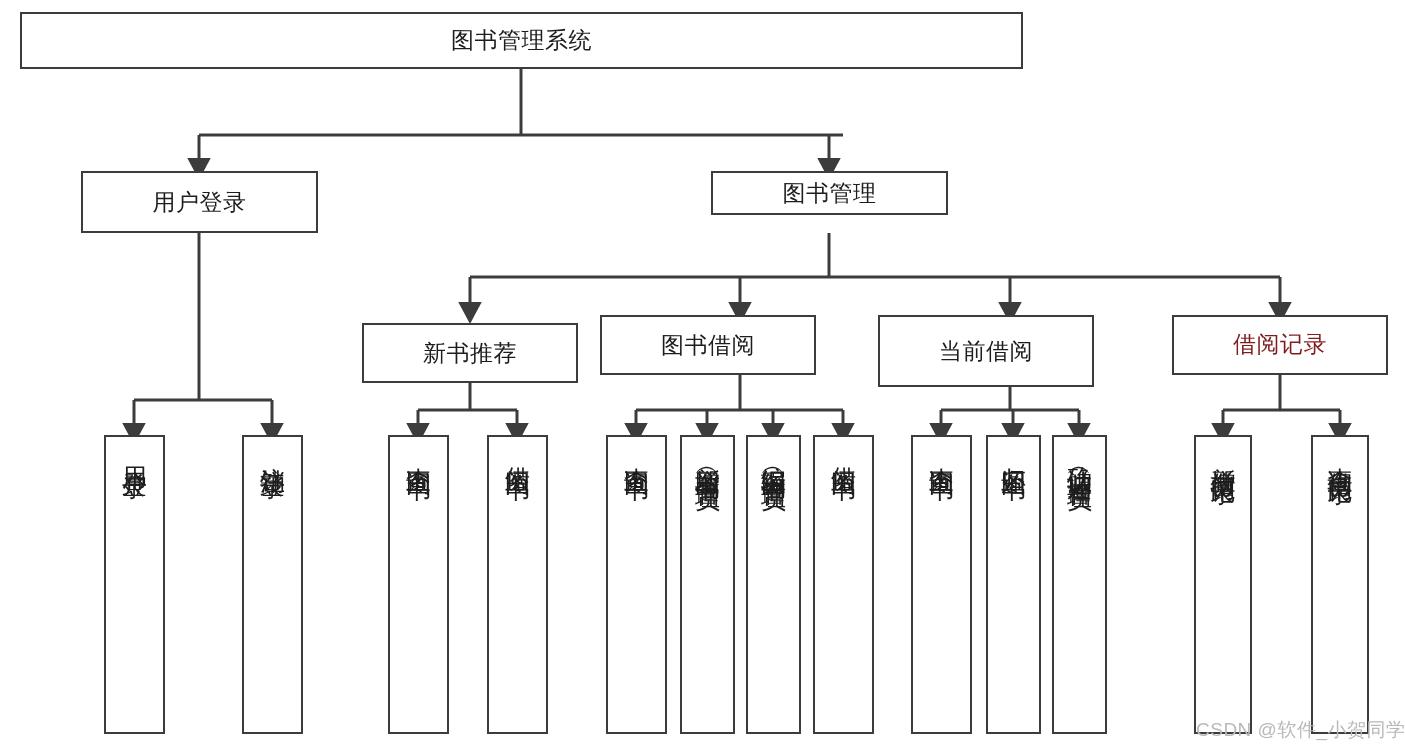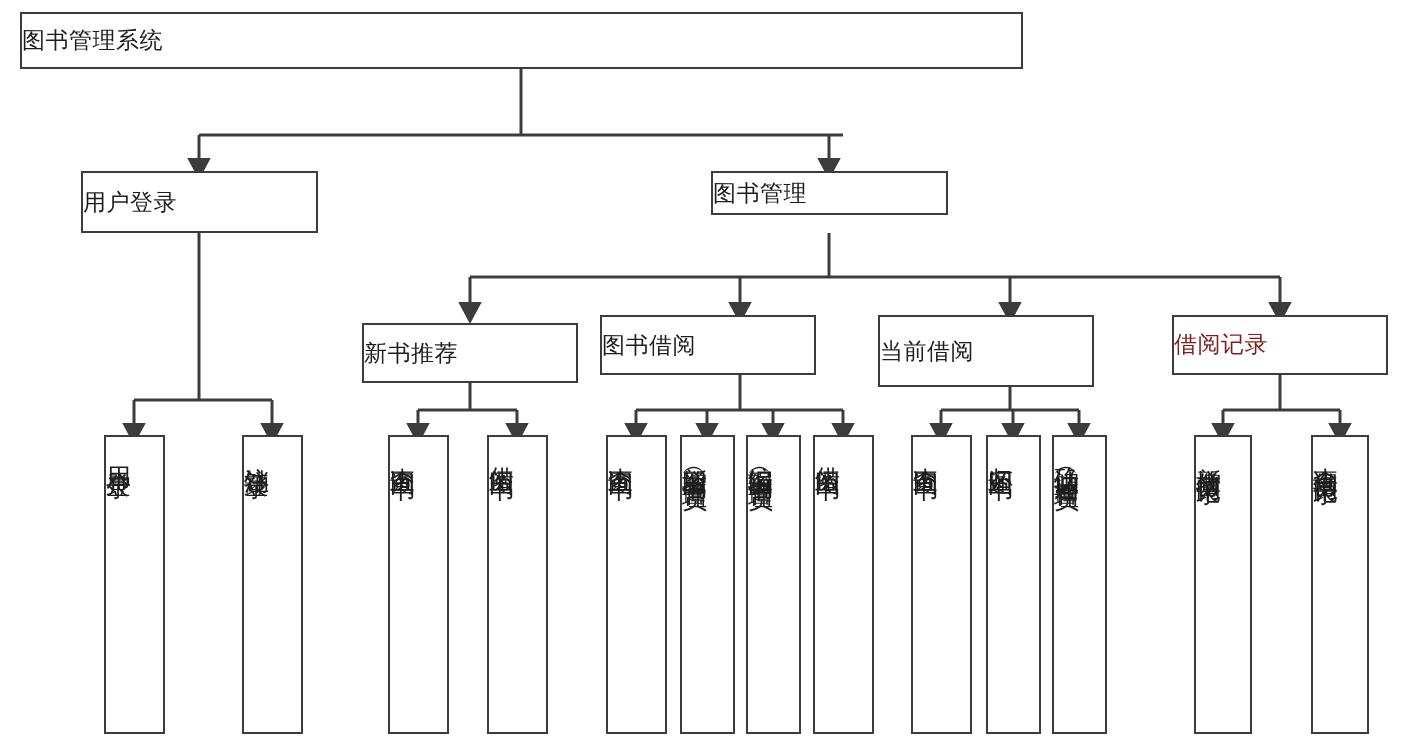--- a/index.html
+++ b/index.html
@@ -25,21 +25,21 @@
     height: 747px;
     pointer-events: none;
   }
   .node {
     position: absolute;
     box-sizing: border-box;
     background: #ffffff;
     border: 2px solid #3c3c3c;
     display: flex;
     align-items: center;
-    justify-content: flex-start;
+    justify-content: center;
     color: #1d1d1d;
   }
   .node .label {
     display: block;
     text-align: center;
     line-height: 1.08;
     white-space: nowrap;
   }
   .node.horizontal .label {
     font-size: 23px;
@@ -176,14 +176,15 @@
   <div class="node vertical" id="n-leaf-10" style="left: 1052px; top: 435px; width: 55px; height: 299px; border-color: rgb(60, 60, 60); background: rgb(255, 255, 255); color: rgb(29, 29, 29);">
     <span class="label">确认归还（管理员）</span>
   </div>
   <div class="node vertical" id="n-leaf-11" style="left: 1194px; top: 435px; width: 58px; height: 299px; border-color: rgb(60, 60, 60); background: rgb(255, 255, 255); color: rgb(29, 29, 29);">
     <span class="label">新增借阅记录</span>
   </div>
   <div class="node vertical" id="n-leaf-12" style="left: 1311px; top: 435px; width: 58px; height: 299px; border-color: rgb(60, 60, 60); background: rgb(255, 255, 255); color: rgb(29, 29, 29);">
     <span class="label">查询借阅记录</span>
   </div>
 
+  <div class="watermark" id="wm" style="left: 1196px; top: 717px; color: rgb(185, 185, 185);">CSDN @软件_小贺同学</div>
 
 </div>
 
 </body></html>

